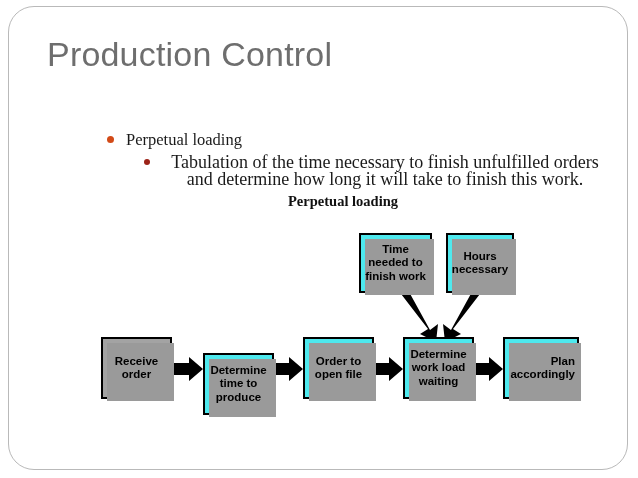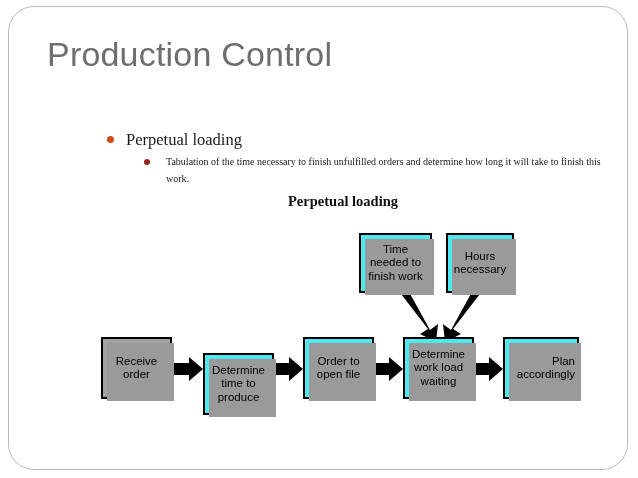--- a/index.html
+++ b/index.html
@@ -61,24 +61,25 @@
   .bullet-l1 .dot {
     position: absolute;
     left: 3px;
     top: 6px;
     width: 7px;
     height: 7px;
     border-radius: 50%;
     background: #d24a17;
   }
   .bullet-l2 {
-    font-size: 10px;
+    font-size: 18px;
     line-height: 16.5px;
     padding-left: 62px;
     margin-top: 5px;
+    text-align: center;
   }
   .bullet-l2 .dot {
     position: absolute;
     left: 40px;
     top: 5px;
     width: 6px;
     height: 6px;
     border-radius: 50%;
     background: #9c2318;
   }
@@ -99,20 +100,21 @@
   }
 
   
   #flowchart {
     position: absolute;
     left: 0;
     top: 0;
     width: 638px;
     height: 336px;
     pointer-events: none;
+    font-weight: bold;
   }
   #flowchart > * { pointer-events: auto; }
 
   .node {
     position: absolute;
     box-sizing: border-box;
     border: 2px solid #000000;
     background: #4ee9ee;
     display: flex;
     align-items: center;

